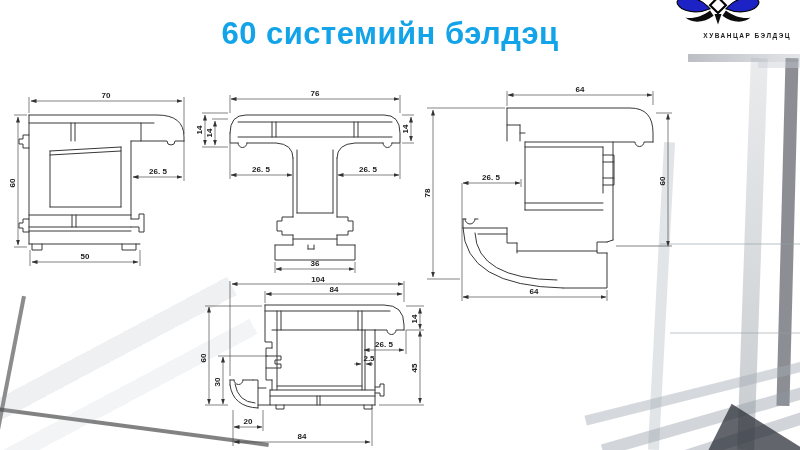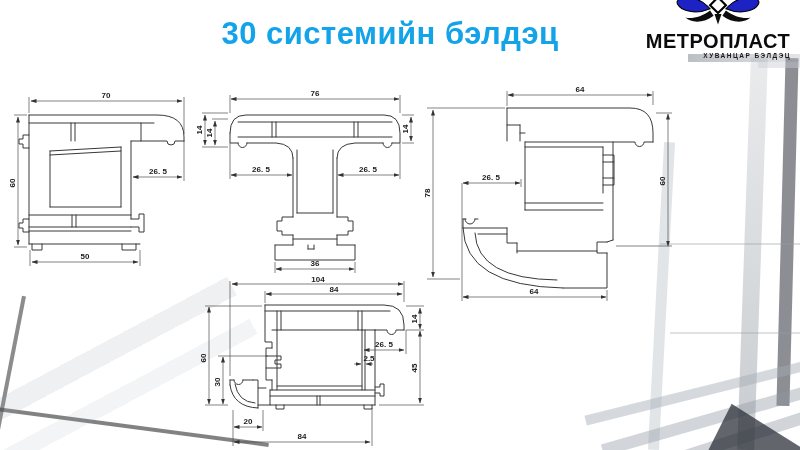--- a/index.html
+++ b/index.html
@@ -46,32 +46,31 @@
   <div class="bg" style="left:781px;top:58px;width:13px;height:348px;background:rgba(45,50,60,.55);transform:rotate(1.5deg);"></div>
   <div class="bg" style="left:660px;top:243px;width:140px;height:2px;background:rgba(150,158,168,.32);"></div>
   <div class="bg" style="left:670px;top:332px;width:130px;height:2px;background:rgba(150,158,168,.30);"></div>
   <div class="bg" style="left:582px;top:386px;width:245px;height:10px;background:rgba(162,170,180,.45);transform:rotate(-14deg);"></div>
   <div class="bg" style="left:598px;top:412px;width:235px;height:12px;background:rgba(142,152,162,.40);transform:rotate(-16deg);"></div>
   <div class="bg" style="left:615px;top:438px;width:215px;height:12px;background:rgba(152,160,170,.45);transform:rotate(-18deg);"></div>
   <div class="bg" style="left:698px;top:393px;width:112px;height:60px;background:rgba(38,42,50,.72);clip-path:polygon(30% 18%,100% 100%,8% 100%);"></div>
   <div class="bg" style="left:688px;top:54px;width:112px;height:8px;background:linear-gradient(90deg,rgba(120,126,136,.5),rgba(185,190,198,.4));"></div>
   <div class="bg" style="left:758px;top:62px;width:42px;height:6px;background:rgba(200,204,212,.45);"></div>
 
-  <div id="title" style="color: rgb(18, 163, 232);">30 системийн бэлдэц</div>
+  <div id="title" style="color: rgb(18, 163, 232);">60 системийн бэлдэц</div>
 
   <div id="logo">
     <svg width="88" height="34" viewBox="0 0 100 38" style="display:block;margin:0 auto;overflow:hidden;">
       <path d="M38,10 C28,0 12,-2 5,3 C1,6 6,13 14,15 C24,18 34,16 41,13 Z" fill="#1d22c4" stroke="#000" stroke-width="1.2"></path>
       <path d="M62,10 C72,0 88,-2 95,3 C99,6 94,13 86,15 C76,18 66,16 59,13 Z" fill="#1d22c4" stroke="#000" stroke-width="1.2"></path>
       <path d="M41,15 C32,22 20,25 13,23 C20,30 35,29 45,21 Z" fill="#0d0d0d"></path>
       <path d="M59,15 C68,22 80,25 87,23 C80,30 65,29 55,21 Z" fill="#0d0d0d"></path>
       <path d="M46,19 L50,31 L54,19 Z" fill="#0d0d0d"></path>
       <path d="M50,0 L59,9 L50,18 L41,9 Z" fill="#ffffff" stroke="#000" stroke-width="2.4"></path>
     </svg>
-    <div class="brand">МЕТРОПЛАСТ</div>
     <div class="tagline">ХУВАНЦАР БЭЛДЭЦ</div>
   </div>
 
   <svg class="drw" style="left:8px;top:84px" width="195" height="196" viewBox="0 0 195 196">
     <path class="p" d="M21,31 H149 Q176,31 176,53 V57"></path>
     <path class="p" d="M176,57 H167 a4,4 0 1 1 -8,0 H123"></path>
     <path class="p" d="M123,57 V135"></path>
     <path class="p" d="M123,135 h8 v-5 h5 v18 h-5 v-5 h-8"></path>
     <path class="p" d="M21,31 V160 M21,160 H132"></path>
     <path class="p" d="M24,160 v6 h10 v-6 M114,160 v6 h14 v-6"></path>

